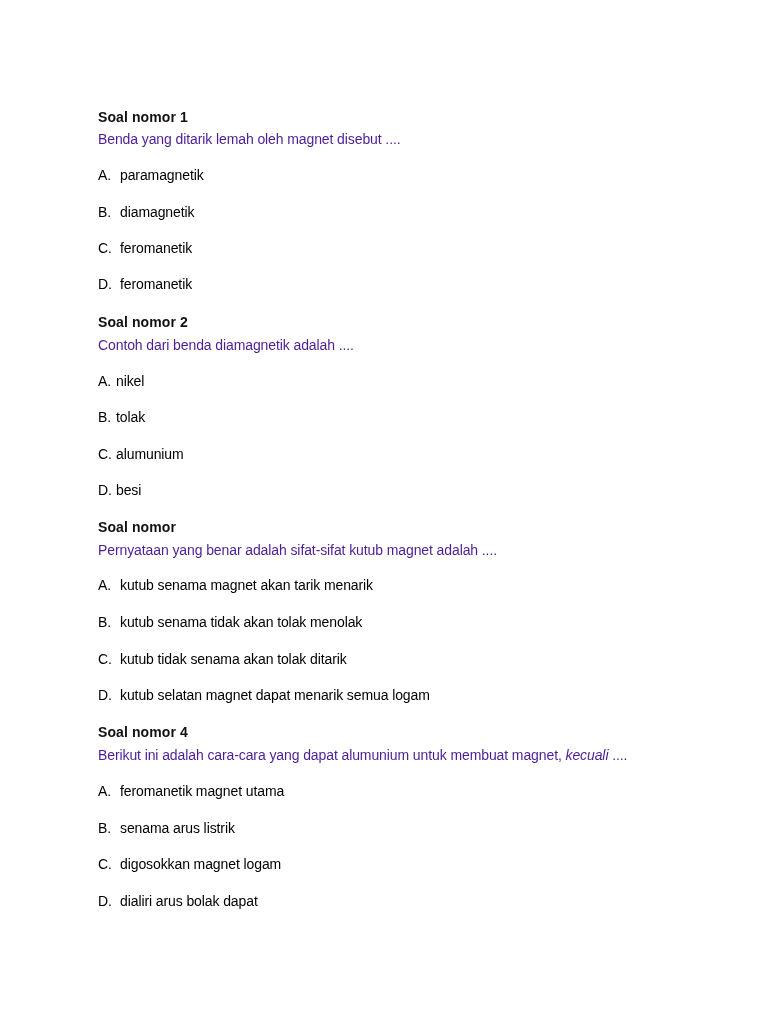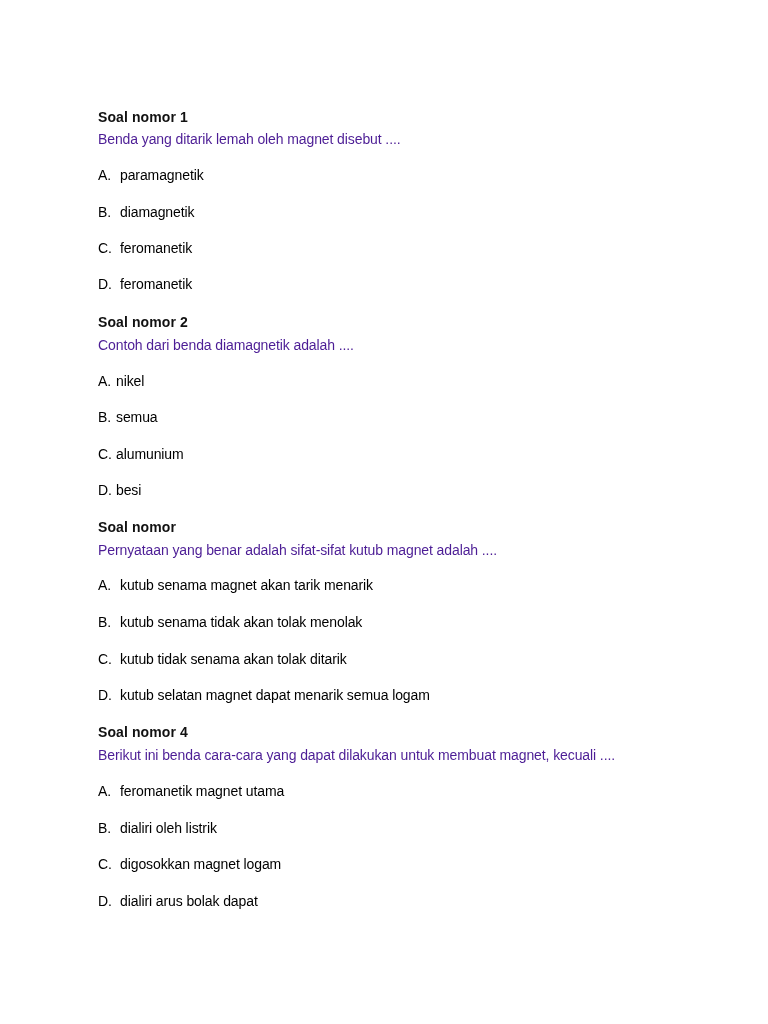--- a/index.html
+++ b/index.html
@@ -32,21 +32,21 @@
     .heading {
       font-weight: bold;
       color: #111111;
       letter-spacing: 0.1px;
     }
     .question { color: #4c1d95; }
     .option { color: #000000; }
     .opt-letter { display: inline-block; }
     .opt-letter.wide { width: 22px; }
     .opt-letter.narrow { width: 18px; }
-    .italic { }
+    .italic { font-style: italic; }
   </style>
 </head>
 <body>
 
 <div class="page">
 
   <div>
     <div class="line heading" style="top:108px">Soal nomor 1</div>
     <div class="line question" style="top:130px">Benda yang ditarik lemah oleh magnet disebut ....</div>
     <div class="line option" style="top:166px">
@@ -63,21 +63,21 @@
     </div>
   </div>
 
   <div>
     <div class="line heading" style="top:313px">Soal nomor 2</div>
     <div class="line question" style="top:336px">Contoh dari benda diamagnetik adalah ....</div>
     <div class="line option" style="top:372px">
       <span class="opt-letter narrow">A.</span><span>nikel</span>
     </div>
     <div class="line option" style="top:408px">
-      <span class="opt-letter narrow">B.</span><span>semua</span>
+      <span class="opt-letter narrow">B.</span><span>tolak</span>
     </div>
     <div class="line option" style="top:445px">
       <span class="opt-letter narrow">C.</span><span>alumunium</span>
     </div>
     <div class="line option" style="top:481px">
       <span class="opt-letter narrow">D.</span><span>besi</span>
     </div>
   </div>
 
   <div>
@@ -92,26 +92,26 @@
     <div class="line option" style="top:650px">
       <span class="opt-letter wide">C.</span><span>kutub tidak senama akan tolak ditarik</span>
     </div>
     <div class="line option" style="top:686px">
       <span class="opt-letter wide">D.</span><span>kutub selatan magnet dapat menarik semua logam</span>
     </div>
   </div>
 
   <div>
     <div class="line heading" style="top:723px">Soal nomor 4</div>
-    <div class="line question" style="top:746px"><span>Berikut ini benda cara-cara yang dapat dilakukan untuk membuat magnet, </span><span class="italic">kecuali</span><span> ....</span></div>
+    <div class="line question" style="top:746px"><span>Berikut ini adalah cara-cara yang dapat alumunium untuk membuat magnet, </span><span class="italic">kecuali</span><span> ....</span></div>
     <div class="line option" style="top:782px">
       <span class="opt-letter wide">A.</span><span>feromanetik magnet utama</span>
     </div>
     <div class="line option" style="top:819px">
-      <span class="opt-letter wide">B.</span><span>dialiri oleh listrik</span>
+      <span class="opt-letter wide">B.</span><span>senama arus listrik</span>
     </div>
     <div class="line option" style="top:855px">
       <span class="opt-letter wide">C.</span><span>digosokkan magnet logam</span>
     </div>
     <div class="line option" style="top:892px">
       <span class="opt-letter wide">D.</span><span>dialiri arus bolak dapat</span>
     </div>
   </div>
 
 </div>

